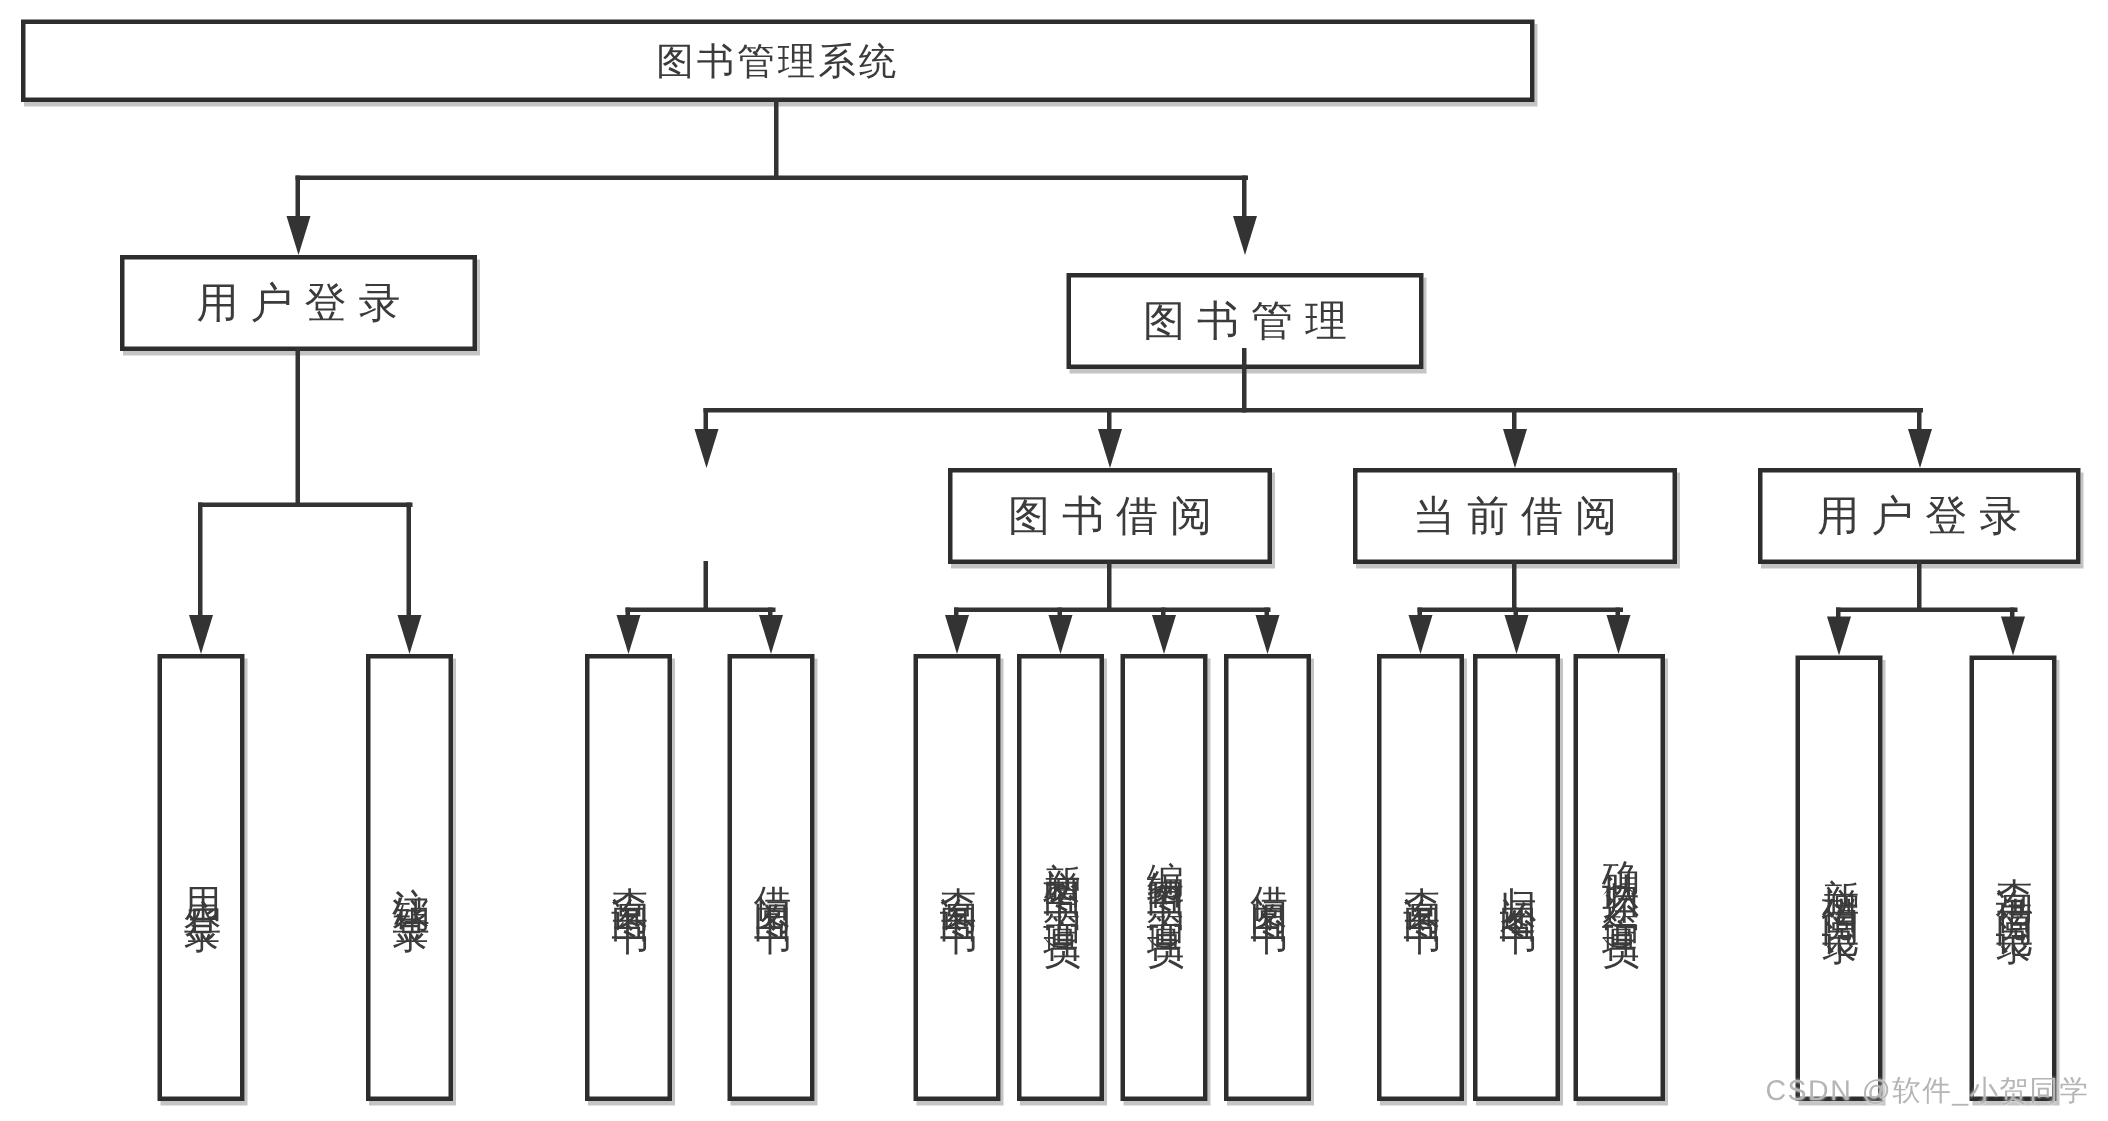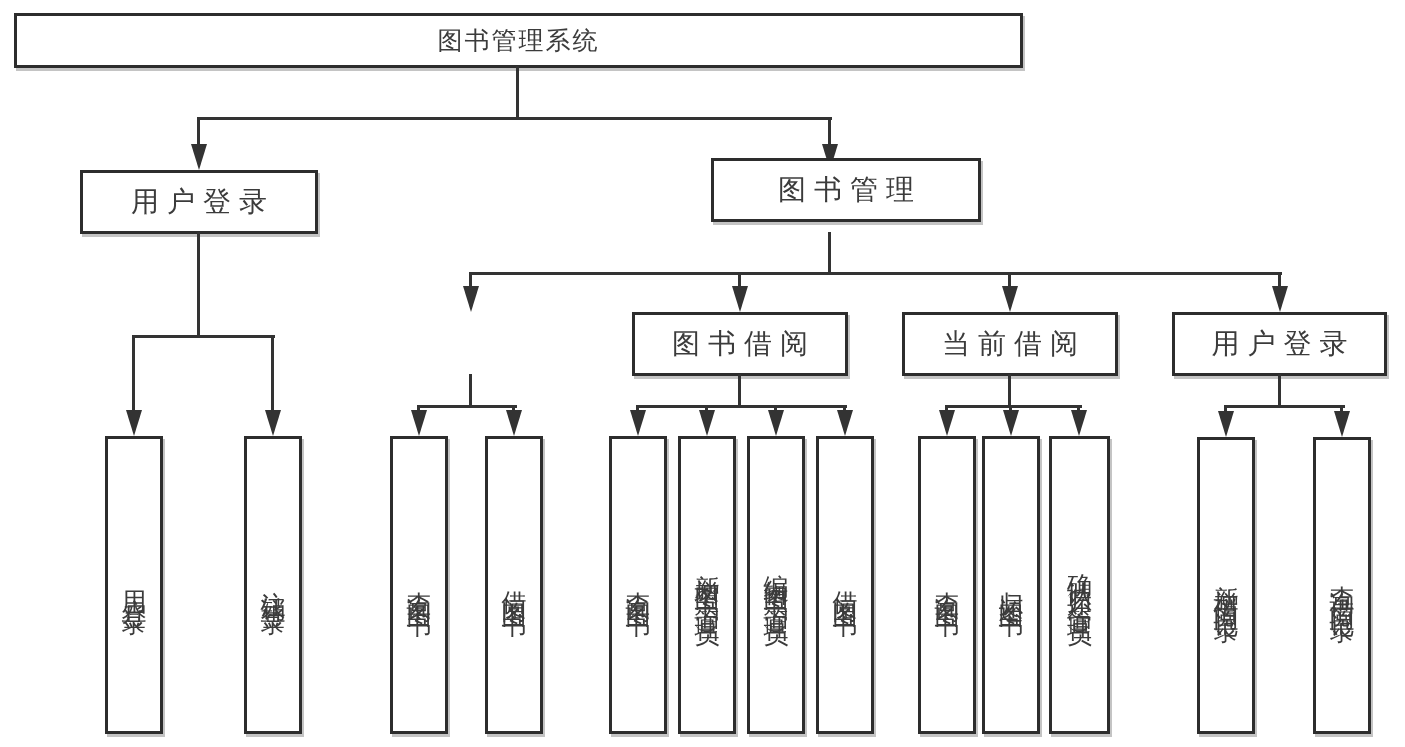--- a/index.html
+++ b/index.html
@@ -62,21 +62,21 @@
   <div class="vl" style="left:516px;top:66px;height:52px"></div>
   <div class="hl" style="left:197px;top:117px;width:635px"></div>
   <div class="vl" style="left:197px;top:117px;height:32px"></div>
   <div class="ah" style="left:191px;top:144px"></div>
   <div class="vl" style="left:828px;top:117px;height:32px"></div>
   <div class="ah" style="left:822px;top:144px"></div>
 
   <div class="box node" style="left:80px;top:170px;width:238px;height:64px">
     <span>用户登录</span>
   </div>
-  <div class="box node" style="left:711px;top:158px;width:270px;height:64px">
+  <div class="box node" style="left:711px;top:182px;width:238px;height:64px">
     <span>图书管理</span>
   </div>
 
   <div class="vl" style="left:197px;top:232px;height:106px"></div>
   <div class="hl" style="left:132px;top:335px;width:143px"></div>
   <div class="vl" style="left:132px;top:335px;height:82px"></div>
   <div class="ah" style="left:126px;top:410px"></div>
   <div class="vl" style="left:271px;top:335px;height:82px"></div>
   <div class="ah" style="left:265px;top:410px"></div>
 
@@ -172,14 +172,15 @@
     <span class="v-text">确认归还（管理员）</span>
   </div>
 
   <div class="box leaf" style="left:1197px;top:437px;width:58px;height:297px">
     <span class="v-text">新增借阅记录</span>
   </div>
   <div class="box leaf" style="left:1313px;top:437px;width:58px;height:297px">
     <span class="v-text">查询借阅记录</span>
   </div>
 
+  <div class="watermark">CSDN @软件_小贺同学</div>
 
 </div>
 
 </body></html>

